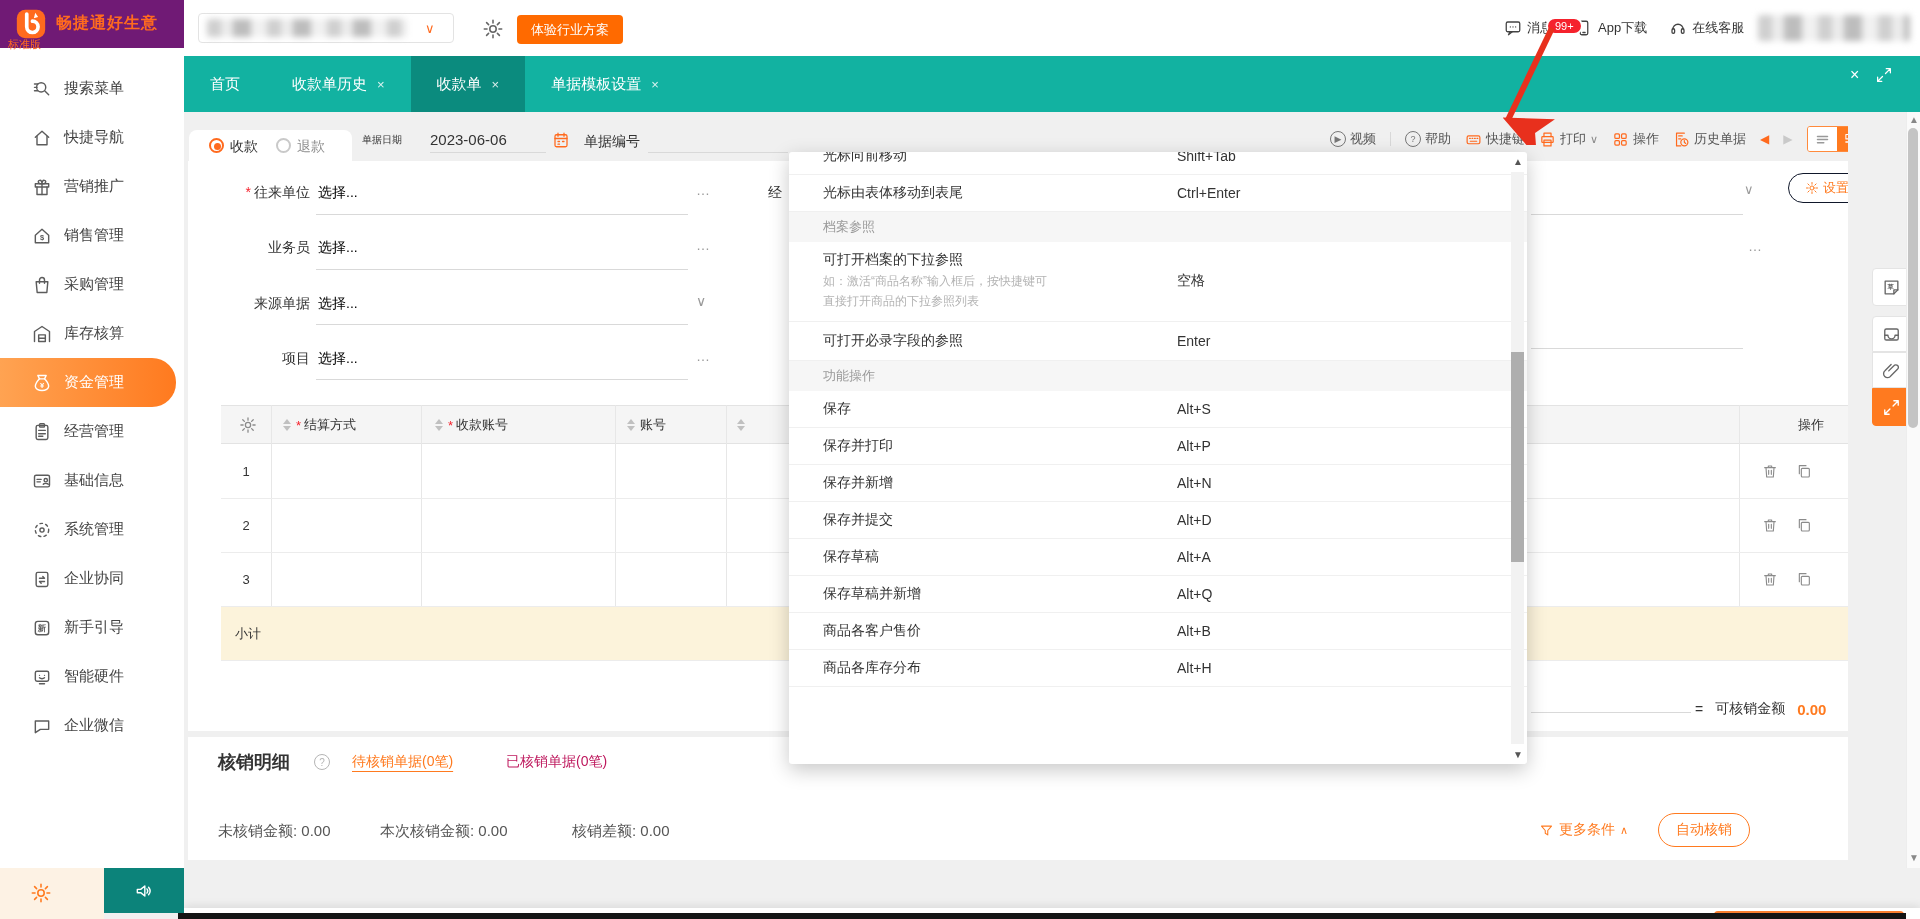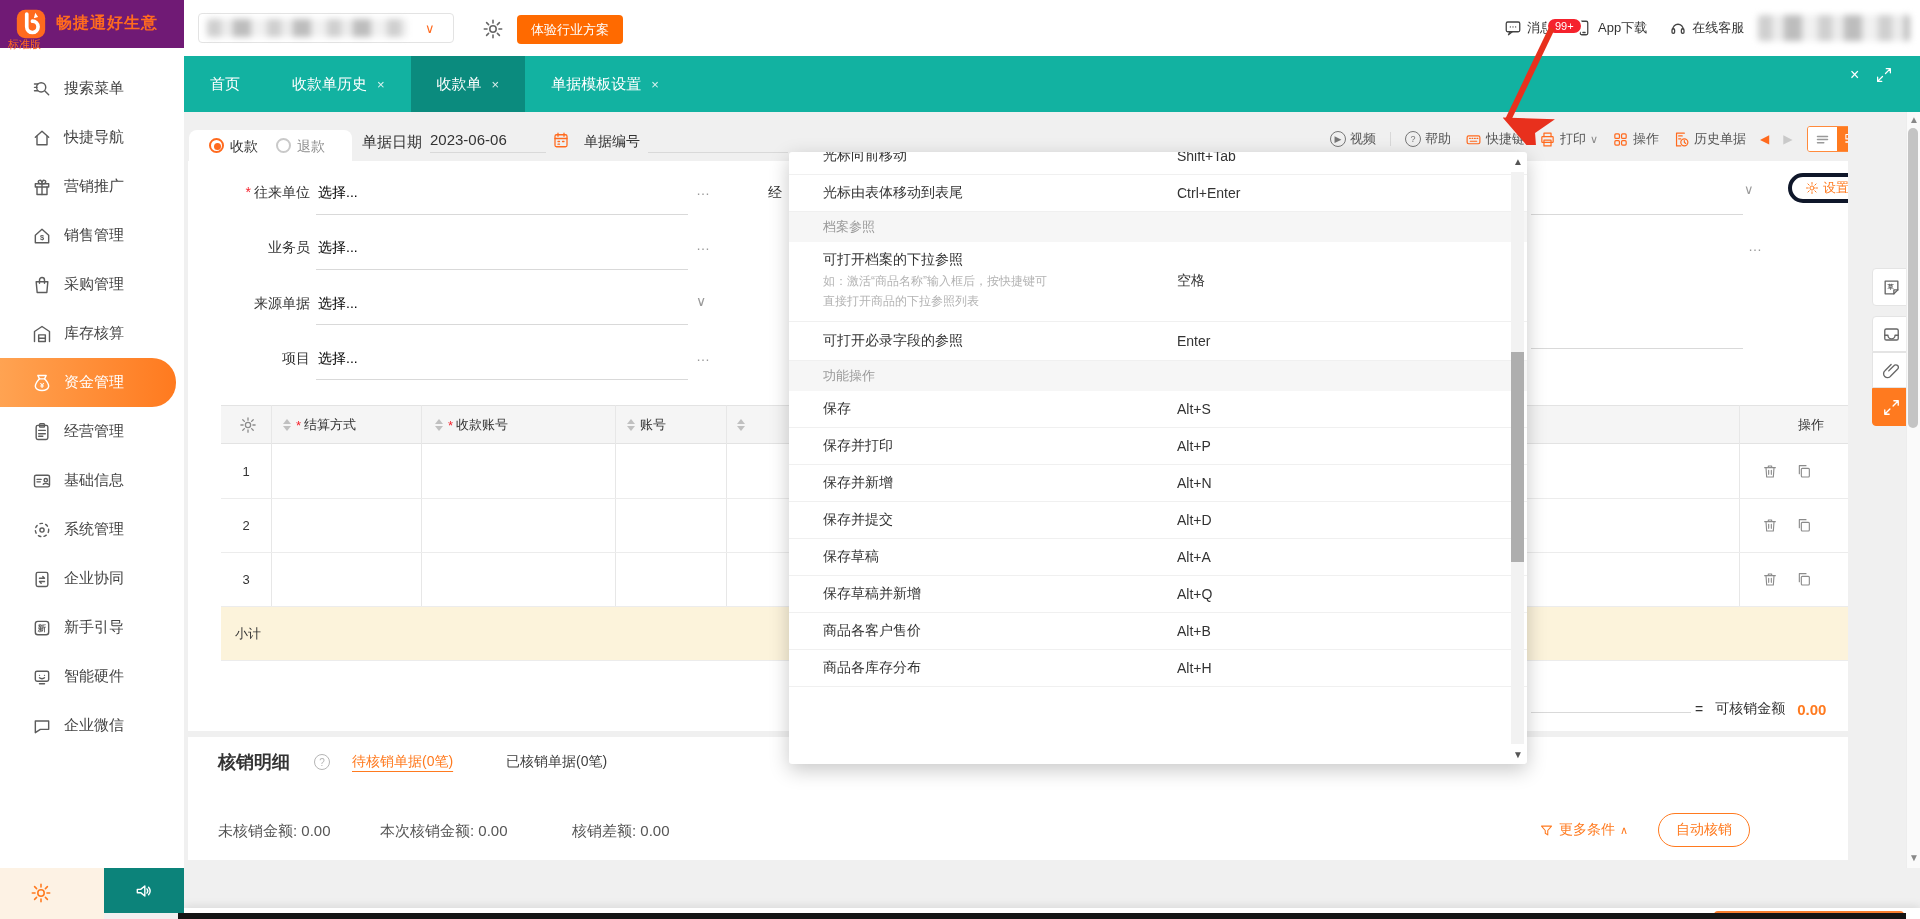--- a/index.html
+++ b/index.html
@@ -37,21 +37,21 @@
   #tabbar-right{left:1850px;top:66px;display:flex;gap:16px;color:#fff;}
   #tabbar-right .ic{width:18px;height:18px;}
   #tabbar-right span{font-size:16px;}
 
   
   #doc-type-pill{left:189px;top:130px;width:163px;height:32px;background:#fff;border-radius:8px 8px 0 0;display:flex;align-items:center;padding-left:20px;font-size:14px;}
   .radio{width:15px;height:15px;border-radius:50%;display:inline-block;margin-right:6px;position:relative;top:2px;}
   .radio.on{border:2px solid #ff6a1e;}
   .radio.on::after{content:"";position:absolute;left:3px;top:3px;width:7px;height:7px;border-radius:50%;background:#ff6a1e;}
   .radio.off{border:2px solid #c9c9c9;}
-  #doc-date-label{left:362px;top:133px;font-size:15px;color:#333;}
+  #doc-date-label{left:362px;top:133px;font-size:10px;color:#333;}
   #doc-date{left:430px;top:131px;font-size:15px;color:#333;}
   .uline{border-bottom:1px solid #d9d9d9;}
   #date-uline{left:430px;top:152px;width:116px;}
   #cal-icon{left:552px;top:131px;width:18px;height:18px;color:#ff6a1e;}
   #doc-no-label{left:584px;top:133px;font-size:14px;color:#333;}
   #docno-uline{left:648px;top:152px;width:140px;}
   #toolbar-right{left:1330px;top:126px;display:flex;align-items:center;color:#555;font-size:13px;gap:14px;}
   .tbtn{display:flex;align-items:center;gap:4px;cursor:default;}
   .tbtn .ic{width:17px;height:17px;}
   .tb-sep{width:1px;height:14px;background:#d8d8d8;}
@@ -139,21 +139,21 @@
   .sc-row.section{background:#f6f6f6;border-bottom:none;min-height:30px;}
   .sc-row.section .lab{color:#999;font-size:13px;width:auto;}
   .sc-row.d2{padding-top:9px;padding-bottom:9px;}
   .sc-row.d4{padding-top:10px;padding-bottom:10px;}
   #sc-scrollbar{position:absolute;right:3px;top:20px;width:13px;height:572px;background:#f2f2f2;}
   #sc-thumb{position:absolute;right:3px;top:200px;width:13px;height:210px;background:#aeaeae;}
   #sc-up{position:absolute;right:4px;top:4px;color:#555;font-size:10px;}
   #sc-dn{position:absolute;right:4px;bottom:4px;color:#555;font-size:10px;}
 
   #red-arrow{left:1470px;top:20px;width:120px;height:125px;z-index:60;pointer-events:none;}
-  #settings-btn{left:1788px;top:173px;width:78px;height:30px;border:4px solid #0f172a;border-radius:15px;background:#fff;color:#ff7a1f;font-size:13px;display:flex;align-items:center;justify-content:center;gap:4px;}
+  #settings-btn{left:1788px;top:173px;width:78px;height:30px;border:1px solid #0f172a;border-radius:15px;background:#fff;color:#ff7a1f;font-size:13px;display:flex;align-items:center;justify-content:center;gap:4px;}
   #settings-btn .ic{width:14px;height:14px;}
 </style>
 </head>
 <body>
 
 <div id="stage">
 
   <div class="abs" id="header">
     <div class="abs" id="logo-area">
       <span class="abs ic" id="logo-mark">
@@ -474,21 +474,21 @@
   <div class="abs" id="formula">
     <span>=</span>
       <span>可核销金额</span>
       <b>0.00</b>
   </div>
 
   <div class="abs" id="wo-card">
     <span class="abs" id="wo-title">核销明细</span>
     <span class="abs qcirc" id="wo-help">?</span>
     <span class="wo-tab active" style="left:164px;">待核销单据(0笔)</span>
-    <span class="wo-tab" style="left:318px;color:#404040;">已核销单据(0笔)</span>
+    <span class="wo-tab" style="left:318px;color:#be185d;">已核销单据(0笔)</span>
     <span class="wo-stat" style="left:30px;"><span>未核销金额:</span> <span>0.00</span></span>
     <span class="wo-stat" style="left:192px;"><span>本次核销金额:</span> <span>0.00</span></span>
     <span class="wo-stat" style="left:384px;"><span>核销差额:</span> <span>0.00</span></span>
     <span class="abs" id="wo-more">
         <span class="ic">
           <svg viewBox="0 0 24 24">
             <path d="M4 5h16l-6 7v7l-4-2.5V12z"></path>
           </svg>
         </span>
         <span>更多条件</span>

